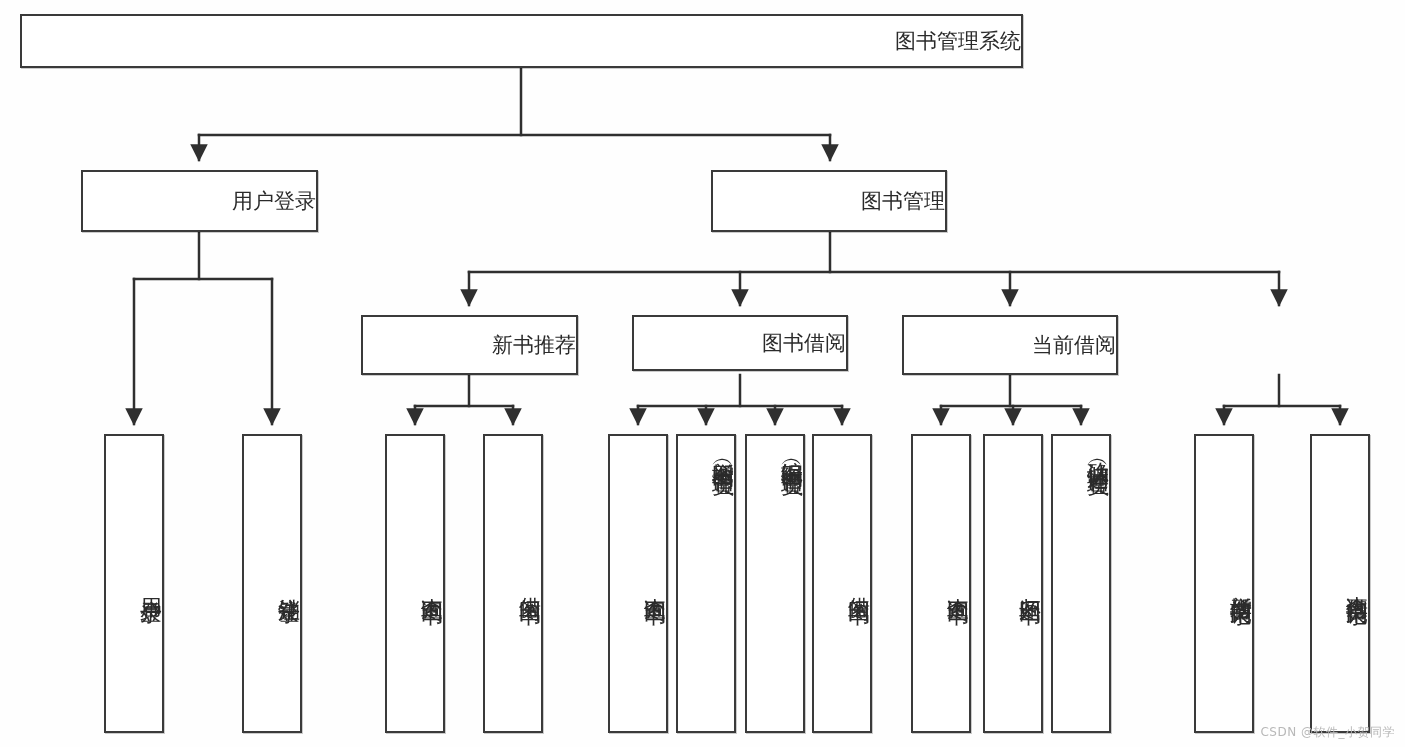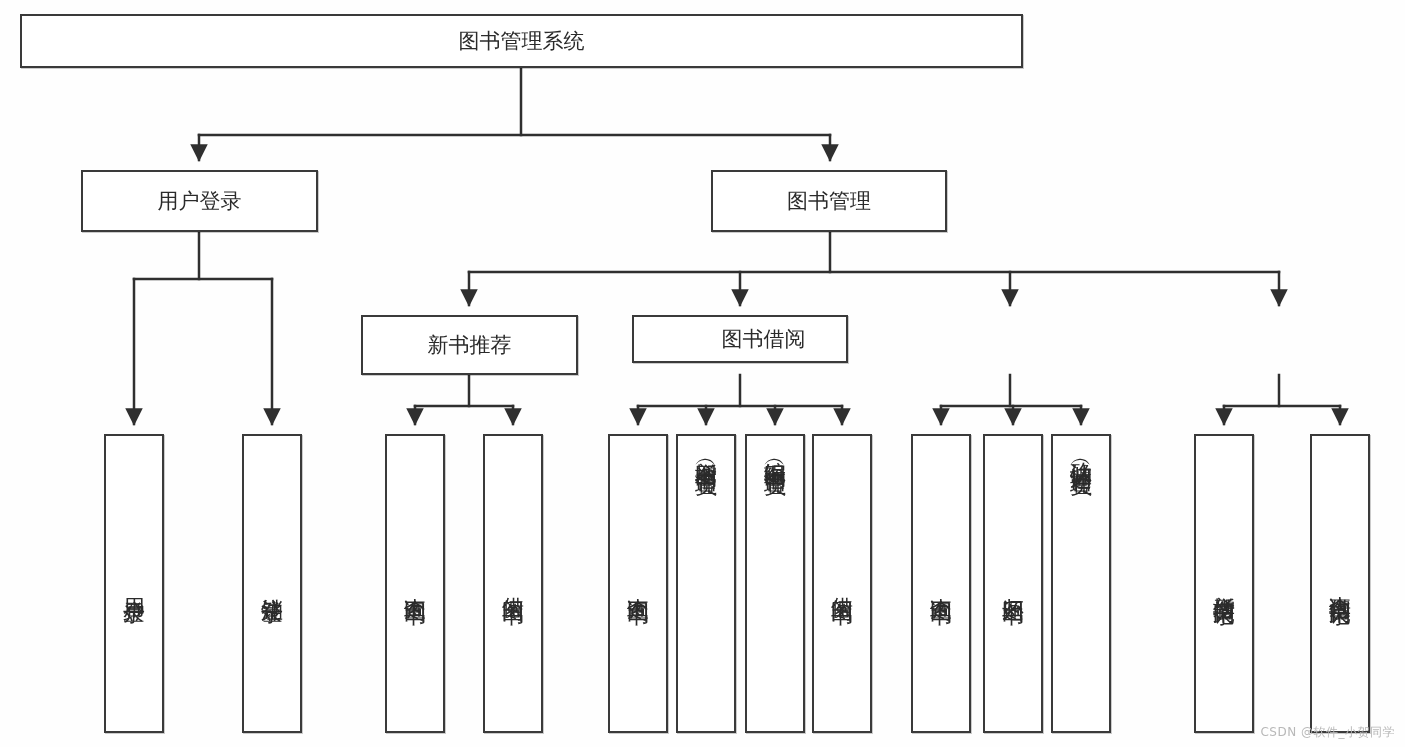--- a/index.html
+++ b/index.html
@@ -26,21 +26,21 @@
     height: 747px;
     pointer-events: none;
   }
   .node {
     position: absolute;
     box-sizing: border-box;
     background: #ffffff;
     border: 2px solid #3a3a3a;
     display: flex;
     align-items: center;
-    justify-content: center;
+    justify-content: flex-end;
     box-shadow: 1px 1px 0 rgba(0,0,0,0.20);
   }
   .node .label {
     color: #2b2b2b;
     line-height: 1.18;
     text-align: center;
     white-space: pre;
   }
   .node.horizontal .label {
     font-size: 21px;
@@ -137,22 +137,25 @@
   <div class="node horizontal" id="node-l1-0" style="left: 81px; top: 170px; width: 237px; height: 62px;">
     <span class="label">用户登录</span>
   </div>
   <div class="node horizontal" id="node-l2-0" style="left: 361px; top: 315px; width: 217px; height: 60px;">
     <span class="label">新书推荐</span>
   </div>
 
   <div class="node horizontal" id="node-l1-1" style="left: 711px; top: 170px; width: 236px; height: 62px;">
     <span class="label">图书管理</span>
   </div>
-  <div class="node horizontal" id="node-l2-1" style="left: 632px; top: 315px; width: 216px; height: 48px; padding-left: 47px;">
+  <div class="node horizontal" id="node-l2-1" style="left: 632px; top: 315px; width: 216px; height: 56px; padding-left: 47px;">
     <span class="label">图书借阅</span>
+  </div>
+  <div class="node horizontal" id="node-l2-2" style="left: 902px; top: 315px; width: 216px; height: 60px;">
+    <span class="label">当前借阅</span>
   </div>
 
   <div class="node vertical center" id="node-leaf-0" style="left: 104px; top: 434px; width: 60px; height: 299px;">
     <span class="label">用户登录</span>
   </div>
   <div class="node vertical center" id="node-leaf-1" style="left: 242px; top: 434px; width: 60px; height: 299px;">
     <span class="label">注销登录</span>
   </div>
   <div class="node vertical center" id="node-leaf-2" style="left: 385px; top: 434px; width: 60px; height: 299px;">
     <span class="label">查询图书</span>

